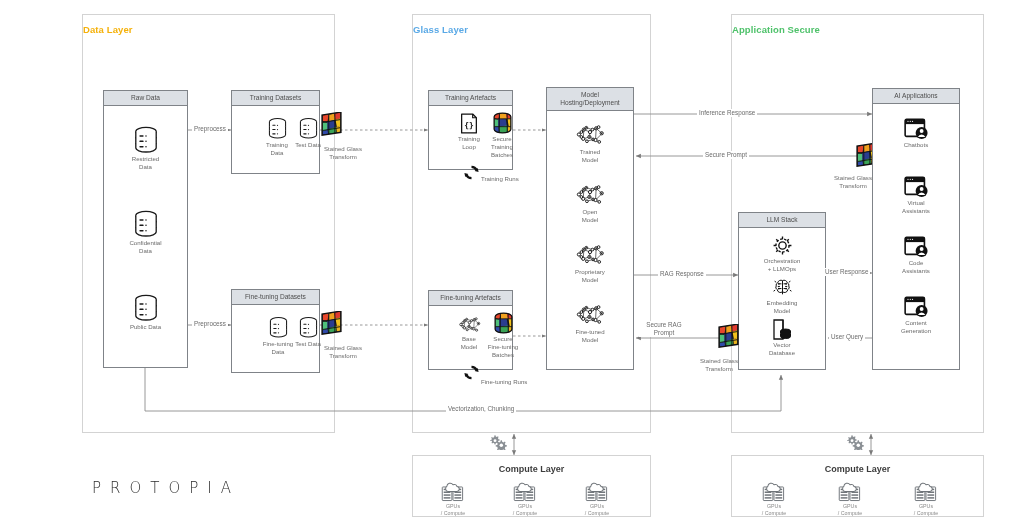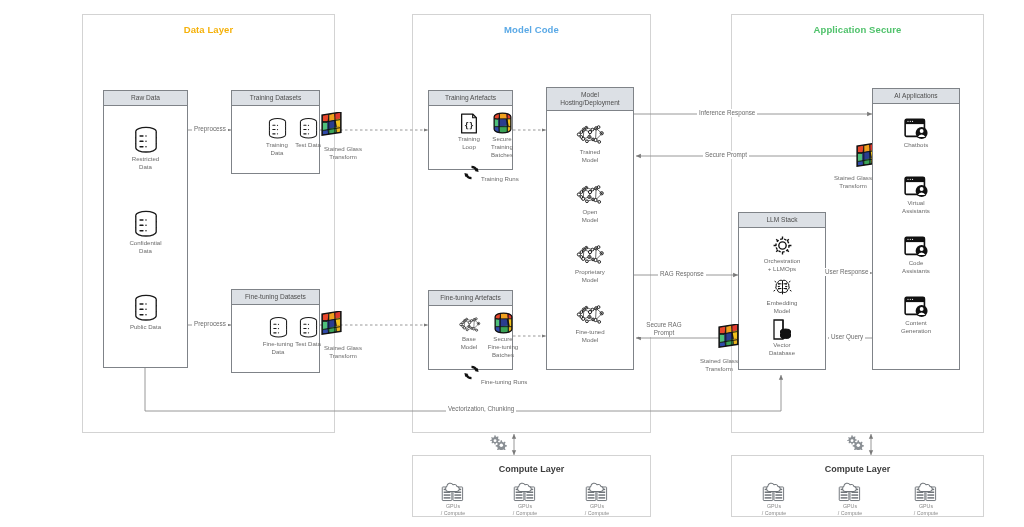--- a/index.html
+++ b/index.html
@@ -20,21 +20,21 @@
   
   .layer-box {
     position: absolute;
     border: 1px solid #d3d3d3;
     background: #ffffff;
     box-sizing: border-box;
   }
   .layer-title {
     position: absolute;
     width: 100%;
-    text-align: center;
+    text-align: left;
     top: 9px;
     font-size: 9.5px;
     font-weight: bold;
     letter-spacing: 0.1px;
   }
 
   
   .card {
     position: absolute;
     border: 1px solid #7f8388;
@@ -317,21 +317,21 @@
         <path d="M0 1.5 L9 5 L0 8.5 z" fill="#7a7a7a"></path>
       </marker>
     </defs>
   </svg>
 
   <div class="layer-box" style="left:82px; top:14px; width:253px; height:419px;">
     <div class="layer-title" style="color:#f5b10a;">Data Layer</div>
   </div>
 
   <div class="layer-box" style="left:412px; top:14px; width:239px; height:419px;">
-    <div class="layer-title" style="color:#5aa9e6;">Model Code</div>
+    <div class="layer-title" style="color:#5aa9e6;">Glass Layer</div>
   </div>
 
   <div class="layer-box" style="left:731px; top:14px; width:253px; height:419px;">
     <div class="layer-title" style="color:#4fc26b;">Application Secure</div>
   </div>
 
   <svg class="wires" width="1024" height="527">
     <g stroke="#8c8c8c" stroke-width="0.9" fill="none">
 
       <path d="M188 130 H231" marker-end="url(#arrS)"></path>
@@ -729,14 +729,15 @@
       <span style="display:block;">
         <svg width="26" height="23" style="margin:0 auto;">
             <use href="#ic-server"></use>
           </svg>
       </span>
       <span style="white-space:pre-line;">GPUs
 / Compute</span>
     </div>
   </div>
 
+  <div id="logo">PROTOPIA</div>
 
 </div>
 
 </body></html>

